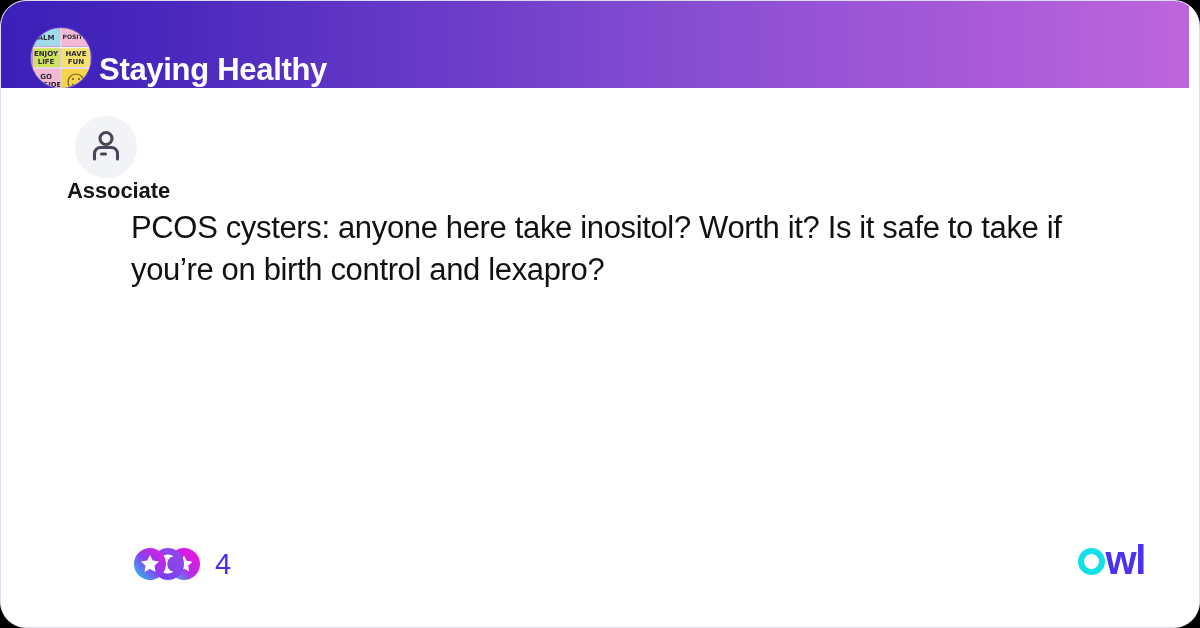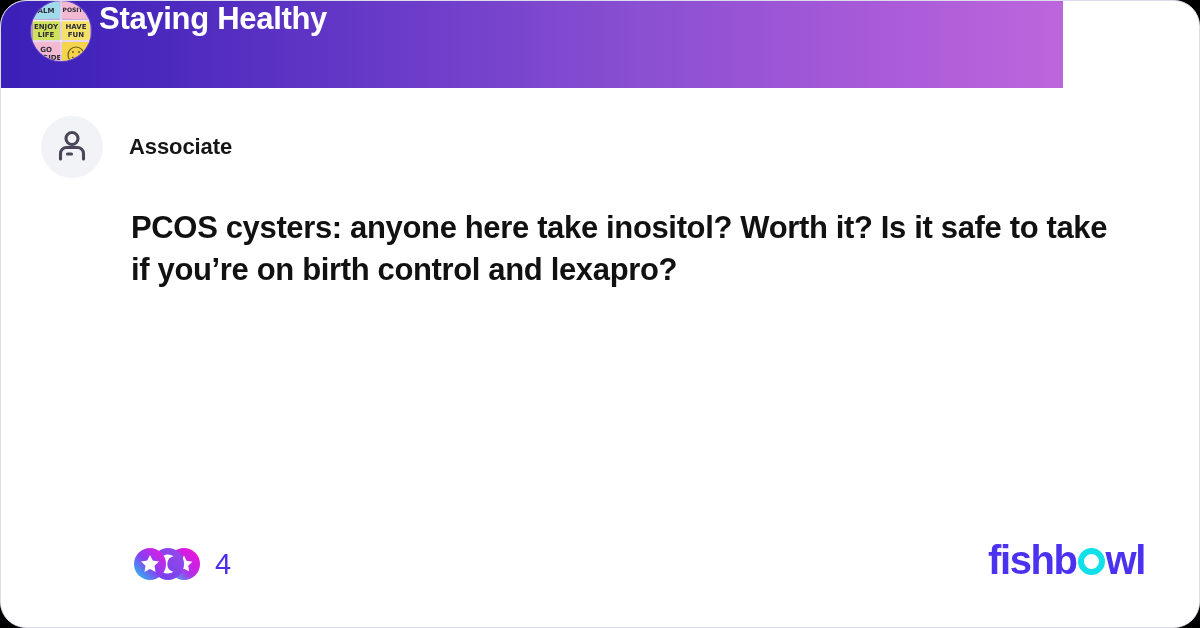--- a/index.html
+++ b/index.html
@@ -26,25 +26,25 @@
     background: #ffffff;
     box-sizing: border-box;
     border: 1px solid #dcdcec;
   }
 
   
   .header {
     position: absolute;
     left: 0;
     top: 0;
-    width: 1062px;
+    width: 1188px;
     height: 87px;
     background: linear-gradient(90deg, #3a1fb8 0%, #4a28bd 14%, #6b3cc9 38%, #8a4fd2 60%, #a85ad8 82%, #bd66dc 100%);
     display: flex;
-    align-items: flex-start;
+    align-items: flex-end;
     padding-left: 30px;
     box-sizing: border-box;
   }
 
   .group-avatar {
     width: 60px;
     height: 60px;
     border-radius: 50%;
     overflow: hidden;
     flex: 0 0 auto;
@@ -72,20 +72,21 @@
     height: 541px;
     background: #ffffff;
   }
 
   .author-row {
     position: absolute;
     left: 40px;
     top: 28px;
     display: flex;
     align-items: center;
+    flex-direction: column;
   }
 
   .author-avatar {
     width: 62px;
     height: 62px;
     border-radius: 50%;
     background: #f1f3f7;
     display: flex;
     align-items: center;
     justify-content: center;
@@ -100,21 +101,21 @@
     letter-spacing: -0.1px;
   }
 
   .post-text {
     position: absolute;
     left: 130px;
     top: 119px;
     width: 1000px;
     font-size: 31px;
     line-height: 42px;
-    font-weight: bold;
+    font-weight: normal;
     color: #111111;
     letter-spacing: -0.35px;
   }
 
   
   .reactions {
     position: absolute;
     left: 132px;
     top: 459px;
     display: flex;
@@ -269,19 +270,18 @@
           <g>
             <circle cx="17" cy="17" r="16" fill="url(#g1)"></circle>
             <path d="M17 8 l2.8 5.6 6.2 0.9 -4.5 4.35 1.06 6.15 -5.56 -2.9 -5.56 2.9 1.06 -6.15 -4.5 -4.35 6.2 -0.9 z" fill="#ffffff"></path>
           </g>
         </svg>
       </div>
       <div class="reaction-count">4</div>
     </div>
 
     <div class="brand-logo">
-      <span>fishb</span>
         <span class="bowl-o"></span>
         <span>wl</span>
     </div>
 
   </div>
 </div>
 
 </body></html>

